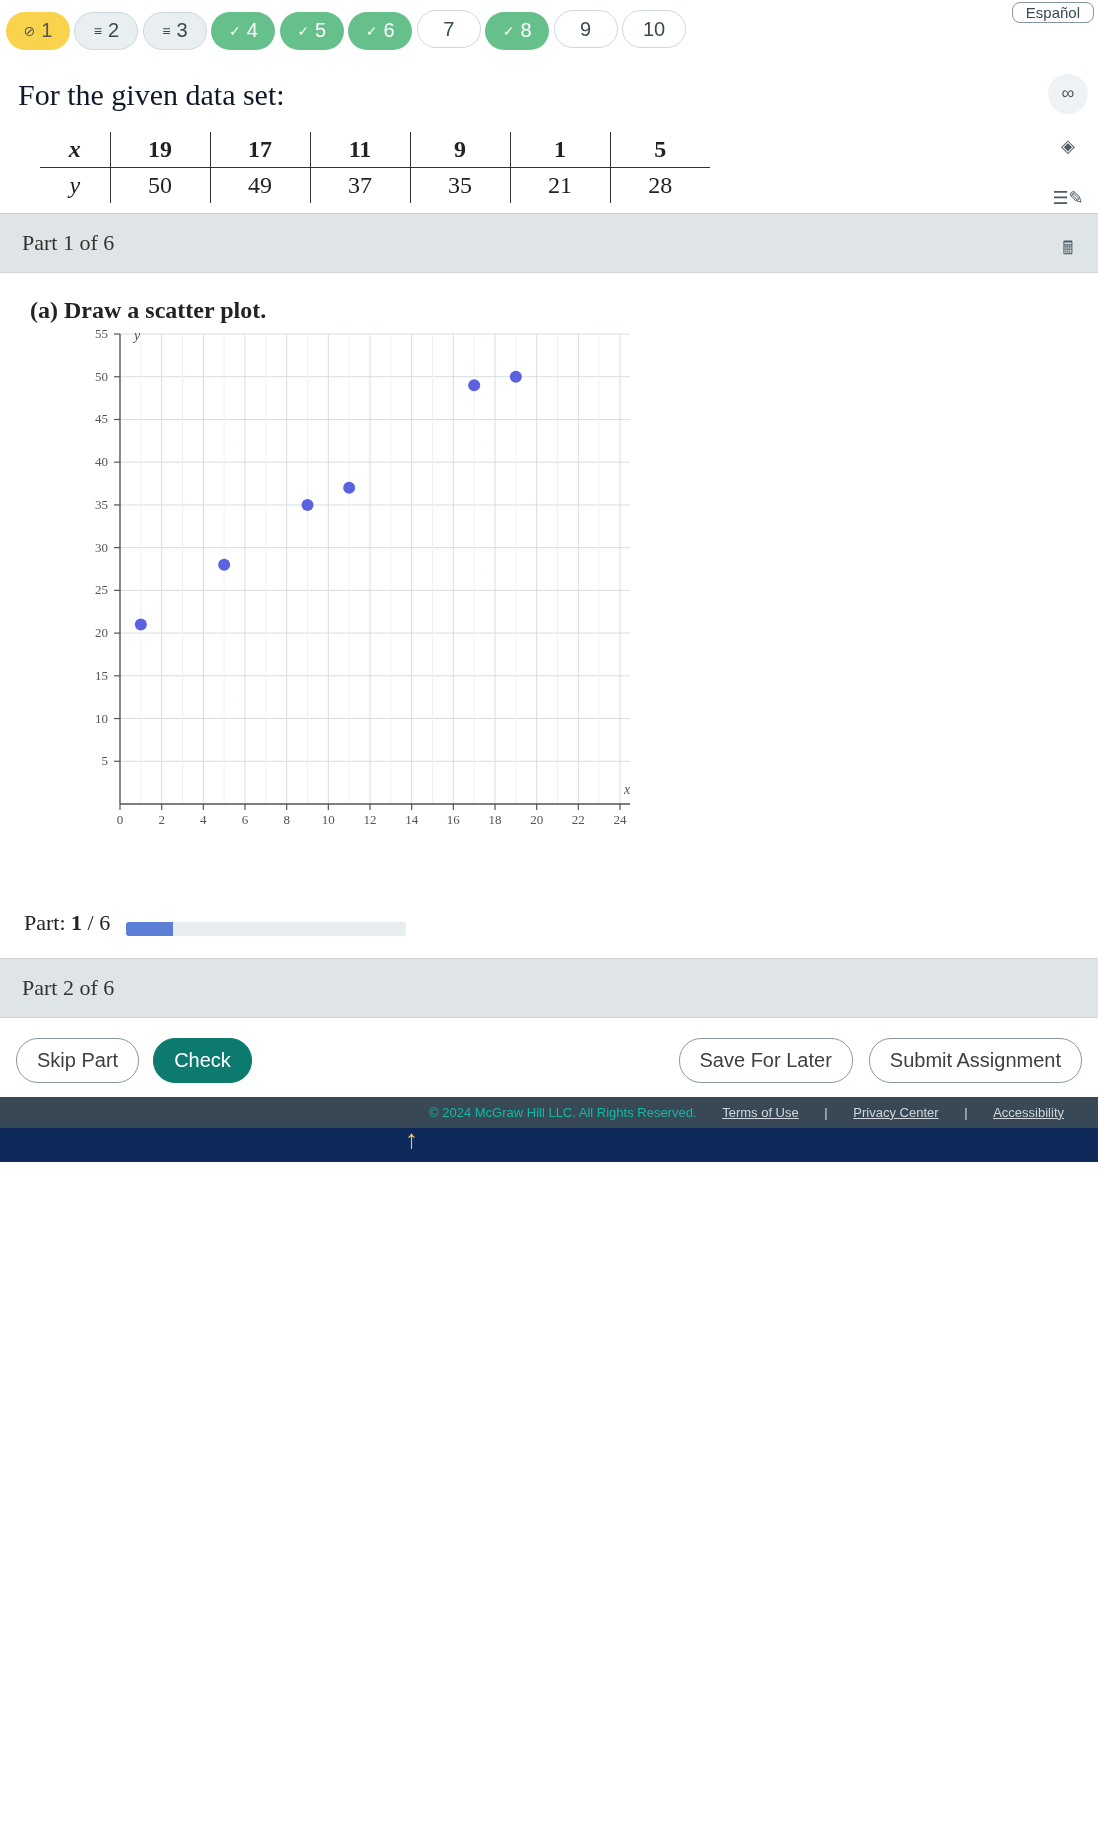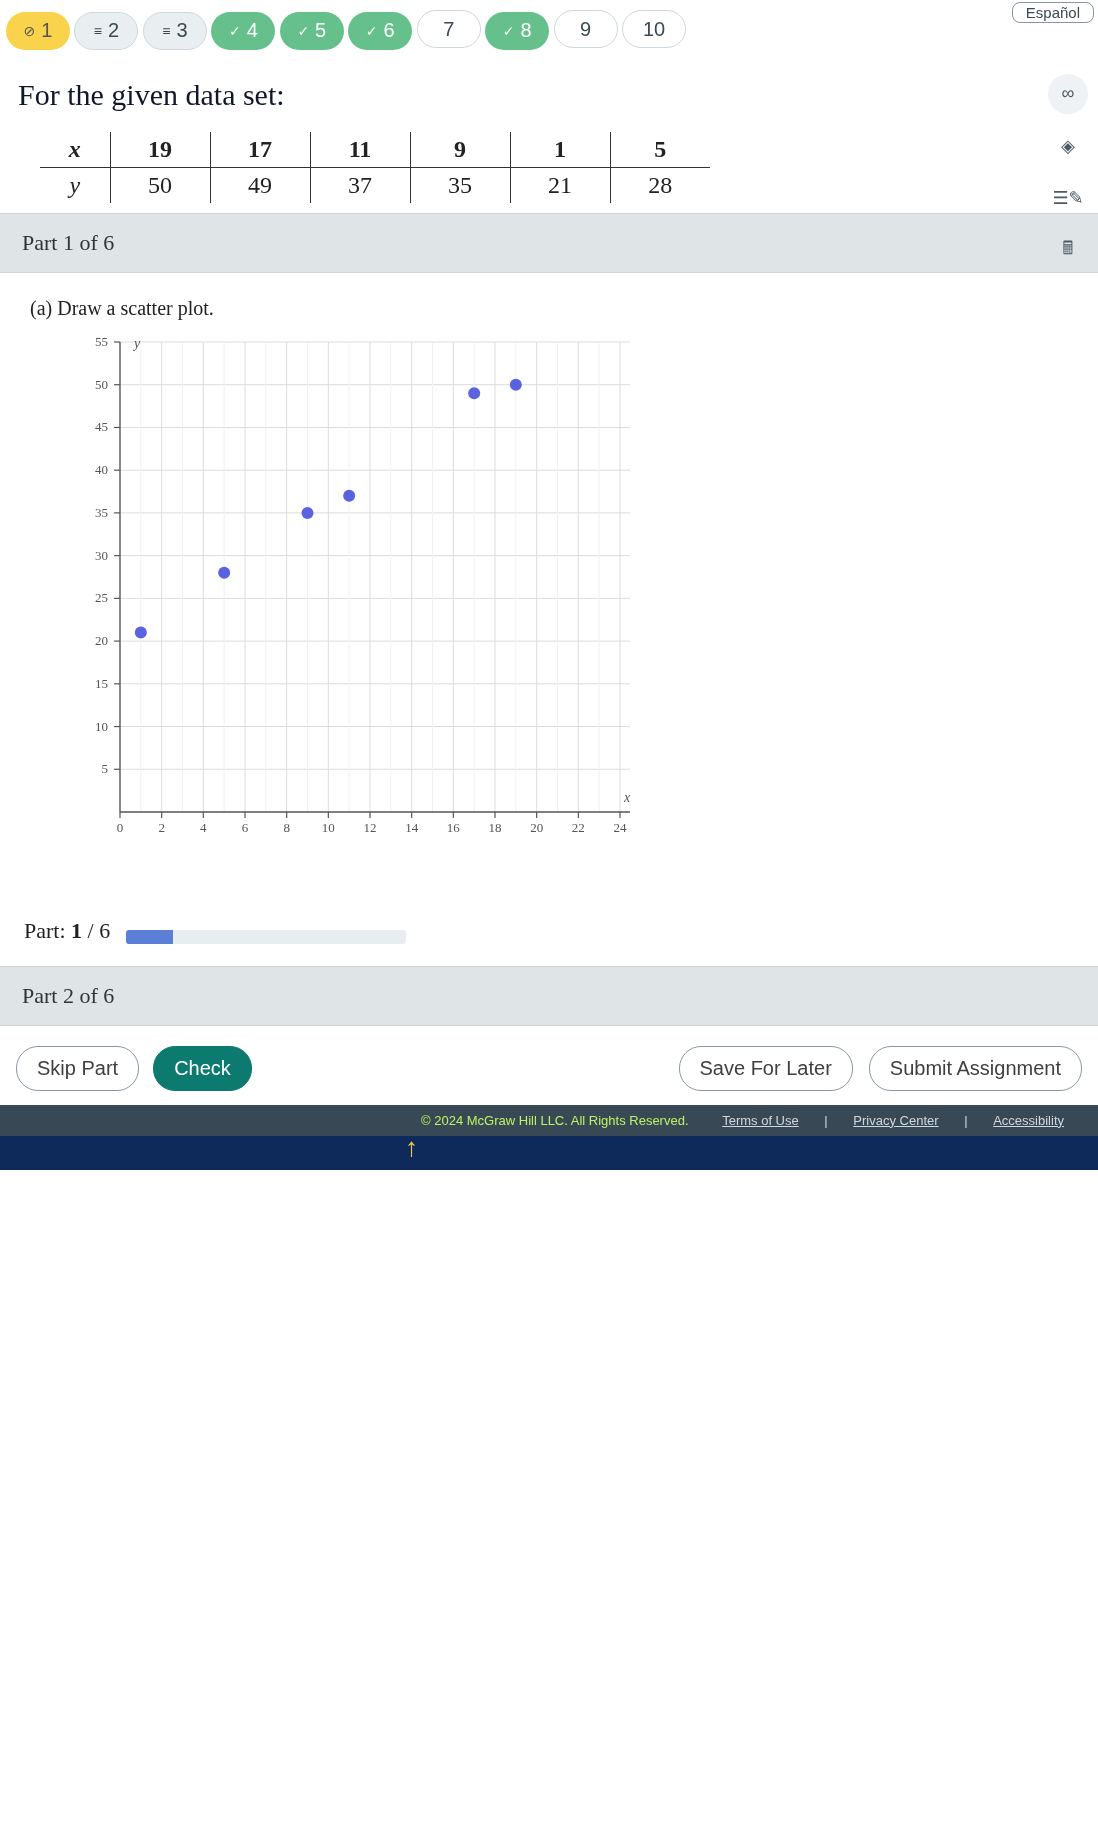--- a/index.html
+++ b/index.html
@@ -29,21 +29,21 @@
 
 .side-icons { position: absolute; right: 10px; top: 8px; display: flex; flex-direction: column; gap: 12px; }
 .side-btn { width: 40px; height: 40px; border-radius: 50%; background: #eef2f4; display: flex; align-items: center; justify-content: center; cursor: pointer; color:#4b5a63; font-size:18px;}
 .side-btn.plain { background: transparent; }
 
 
 .part-bar { background: #dfe4e7; padding: 16px 22px; font-family: Georgia, serif; font-size: 22px; color: #333; border-top: 1px solid #cfd4d7; border-bottom: 1px solid #cfd4d7; }
 
 
 .section-a { padding: 24px 24px 40px 30px; }
-.section-a h3 { font-family: Georgia, serif; font-weight: normal; font-size: 20px; margin-bottom: 12px; }
+.section-a h3 { font-family: Georgia, serif; font-weight: bold; font-size: 24px; }
 
 
 .progress-row { padding: 22px 24px; display: flex; align-items: flex-end; gap: 16px; font-family: Georgia, serif; font-size: 22px; }
 .prog-track { width: 280px; height: 14px; background: #e8edf0; border-radius: 3px; overflow: hidden; }
 .prog-fill { height: 100%; background: #5b7fd6; }
 
 
 .section-b { padding: 24px 4px 60px 24px; }
 .section-b .q { font-family: Georgia, serif; font-size: 28px; margin-bottom: 30px; white-space: nowrap; overflow: hidden; }
 .section-b .q .rsym { font-style: italic; font-family: 'Times New Roman', serif; font-size: 24px; }
@@ -55,21 +55,21 @@
 
 
 .action-bar { padding: 20px 16px 14px; display: flex; justify-content: space-between; align-items: center; gap: 14px; }
 .rbtn { border: 1.5px solid #8a98a1; border-radius: 22px; padding: 10px 20px; font-size: 20px; color: #404040; background: #fff; cursor: pointer; font-weight: 500; }
 .rbtn.teal { background: #0d7a6f; color: #fff; border-color: #0d7a6f; }
 .right-actions { display: flex; gap: 16px; text-align: center; }
 
 
 .footer { background: #384854; color: #cfd8de; font-size: 13px; padding: 8px 12px; text-align: right; }
 .footer a { color: #cfd8de; text-decoration: underline; margin: 0 22px; cursor: pointer; }
-.credit { color: #bef264; margin-right: 8px; }
+.credit { color: #14b8a6; }
 
 
 .blue-strip { height: 34px; background: #0d2a5b; position: relative; }
 .blue-strip .arrow { position: absolute; left: 405px; top: -4px; color: #f6c34b; font-size: 26px; }
 
 
 .scatter-svg text { font-family: 'Times New Roman', serif; fill: #555; }
 </style>
 </head>
 <body>

